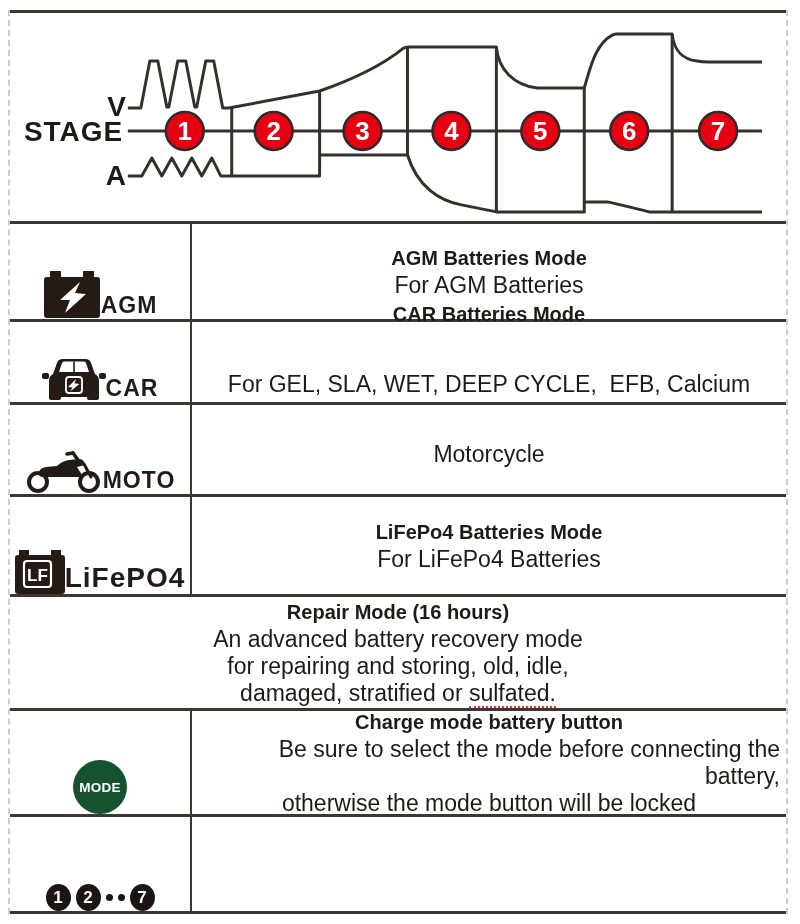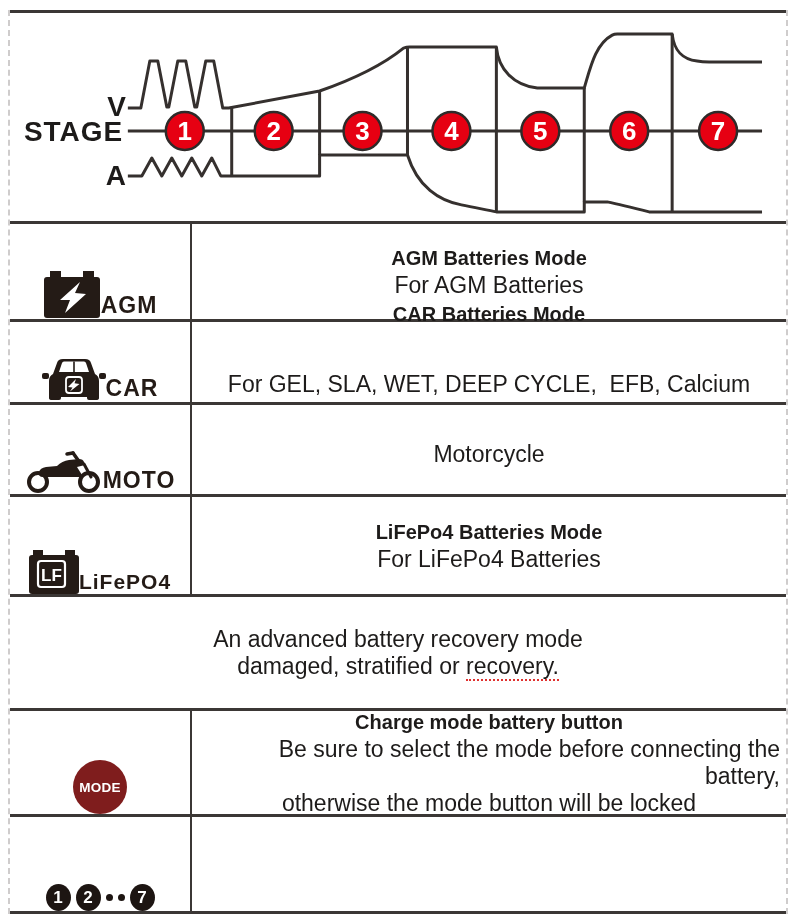--- a/index.html
+++ b/index.html
@@ -8,21 +8,21 @@
   .diagram{height:214px;border-top:3px solid #3b3735;border-bottom:3px solid #3b3735;box-sizing:border-box;position:relative;}
   .diagram svg{display:block;}
   .row{display:flex;border-bottom:3px solid #3b3735;box-sizing:border-box;}
   .cell-icon{width:182px;border-right:2px solid #3b3735;box-sizing:border-box;display:flex;flex-direction:row;align-items:flex-end;justify-content:center;color:#241b16;}
   .cell-text{flex:1;display:flex;flex-direction:column;align-items:center;justify-content:center;text-align:right;padding:0 6px;}
   .title{font-weight:bold;font-size:20px;line-height:27px;}
   .line{font-size:23px;line-height:27px;}
   .tight .title,.tight .line{line-height:26px;margin-top:44px;}
   .icon-label{font-weight:bold;font-size:23px;letter-spacing:1px;color:#241b16;}
   .u-red{border-bottom:2.5px dotted #e0312f;}
-  .mode-circle{width:54px;height:54px;border-radius:50%;background:#7f1d1d;color:#fff;display:flex;align-items:center;justify-content:center;font-weight:bold;font-size:13.5px;letter-spacing:0.2px;}
+  .mode-circle{width:54px;height:54px;border-radius:50%;background:#14532d;color:#fff;display:flex;align-items:center;justify-content:center;font-weight:bold;font-size:13.5px;letter-spacing:0.2px;}
   .led-group{display:flex;align-items:center;gap:5px;}
   .led{width:25px;height:27px;border-radius:50%;background:#1d1512;color:#fff;font-weight:bold;font-size:17px;display:inline-flex;align-items:center;justify-content:center;}
   .leddot{width:7px;height:7px;border-radius:50%;background:#1d1512;}
   .dtext{font-weight:bold;font-size:28px;fill:#1d1b1a;}
   .stage-num{font-weight:bold;font-size:26px;fill:#ffffff;}
 </style>
 </head>
 <body>
 
 <div class="sheet">
@@ -113,32 +113,34 @@
 
   <div class="row" style="height:100px;">
     <div class="cell-icon">
       <svg width="50" height="44" viewBox="0 0 50 44">
         <rect x="4" y="0" width="10" height="6" fill="currentColor"></rect>
         <rect x="36" y="0" width="10" height="6" fill="currentColor"></rect>
         <rect x="0" y="5" width="50" height="39" rx="3" fill="currentColor"></rect>
         <rect x="9" y="11" width="27" height="26" rx="3" fill="currentColor" stroke="#ffffff" stroke-width="2.2"></rect>
         <text x="22.5" y="30.5" text-anchor="middle" font-size="17" font-weight="bold" fill="#ffffff">LF</text>
       </svg>
-      <div class="icon-label" style="font-size:21px;">LiFePO4</div>
+      <div class="icon-label" style="font-size:28px;">LiFePO4</div>
     </div>
     <div class="cell-text">
       <div class="title">LiFePo4 Batteries Mode</div>
       <div class="line">For LiFePo4 Batteries</div>
     </div>
   </div>
 
   <div class="row" style="height:114px;">
     <div class="cell-text">
+      <div class="title">Repair Mode (16 hours)</div>
       <div class="line">An advanced battery recovery mode</div>
-      <div class="line"><span>damaged, stratified or </span><span class="u-red">recovery.</span></div>
+      <div class="line">for repairing and storing, old, idle,</div>
+      <div class="line"><span>damaged, stratified or </span><span class="u-red">sulfated.</span></div>
     </div>
   </div>
 
   <div class="row" style="height:106px;">
     <div class="cell-icon">
       <div class="mode-circle">MODE</div>
     </div>
     <div class="cell-text">
       <div class="title">Charge mode battery button</div>
       <div class="line">Be sure to select the mode before connecting the battery,</div>

